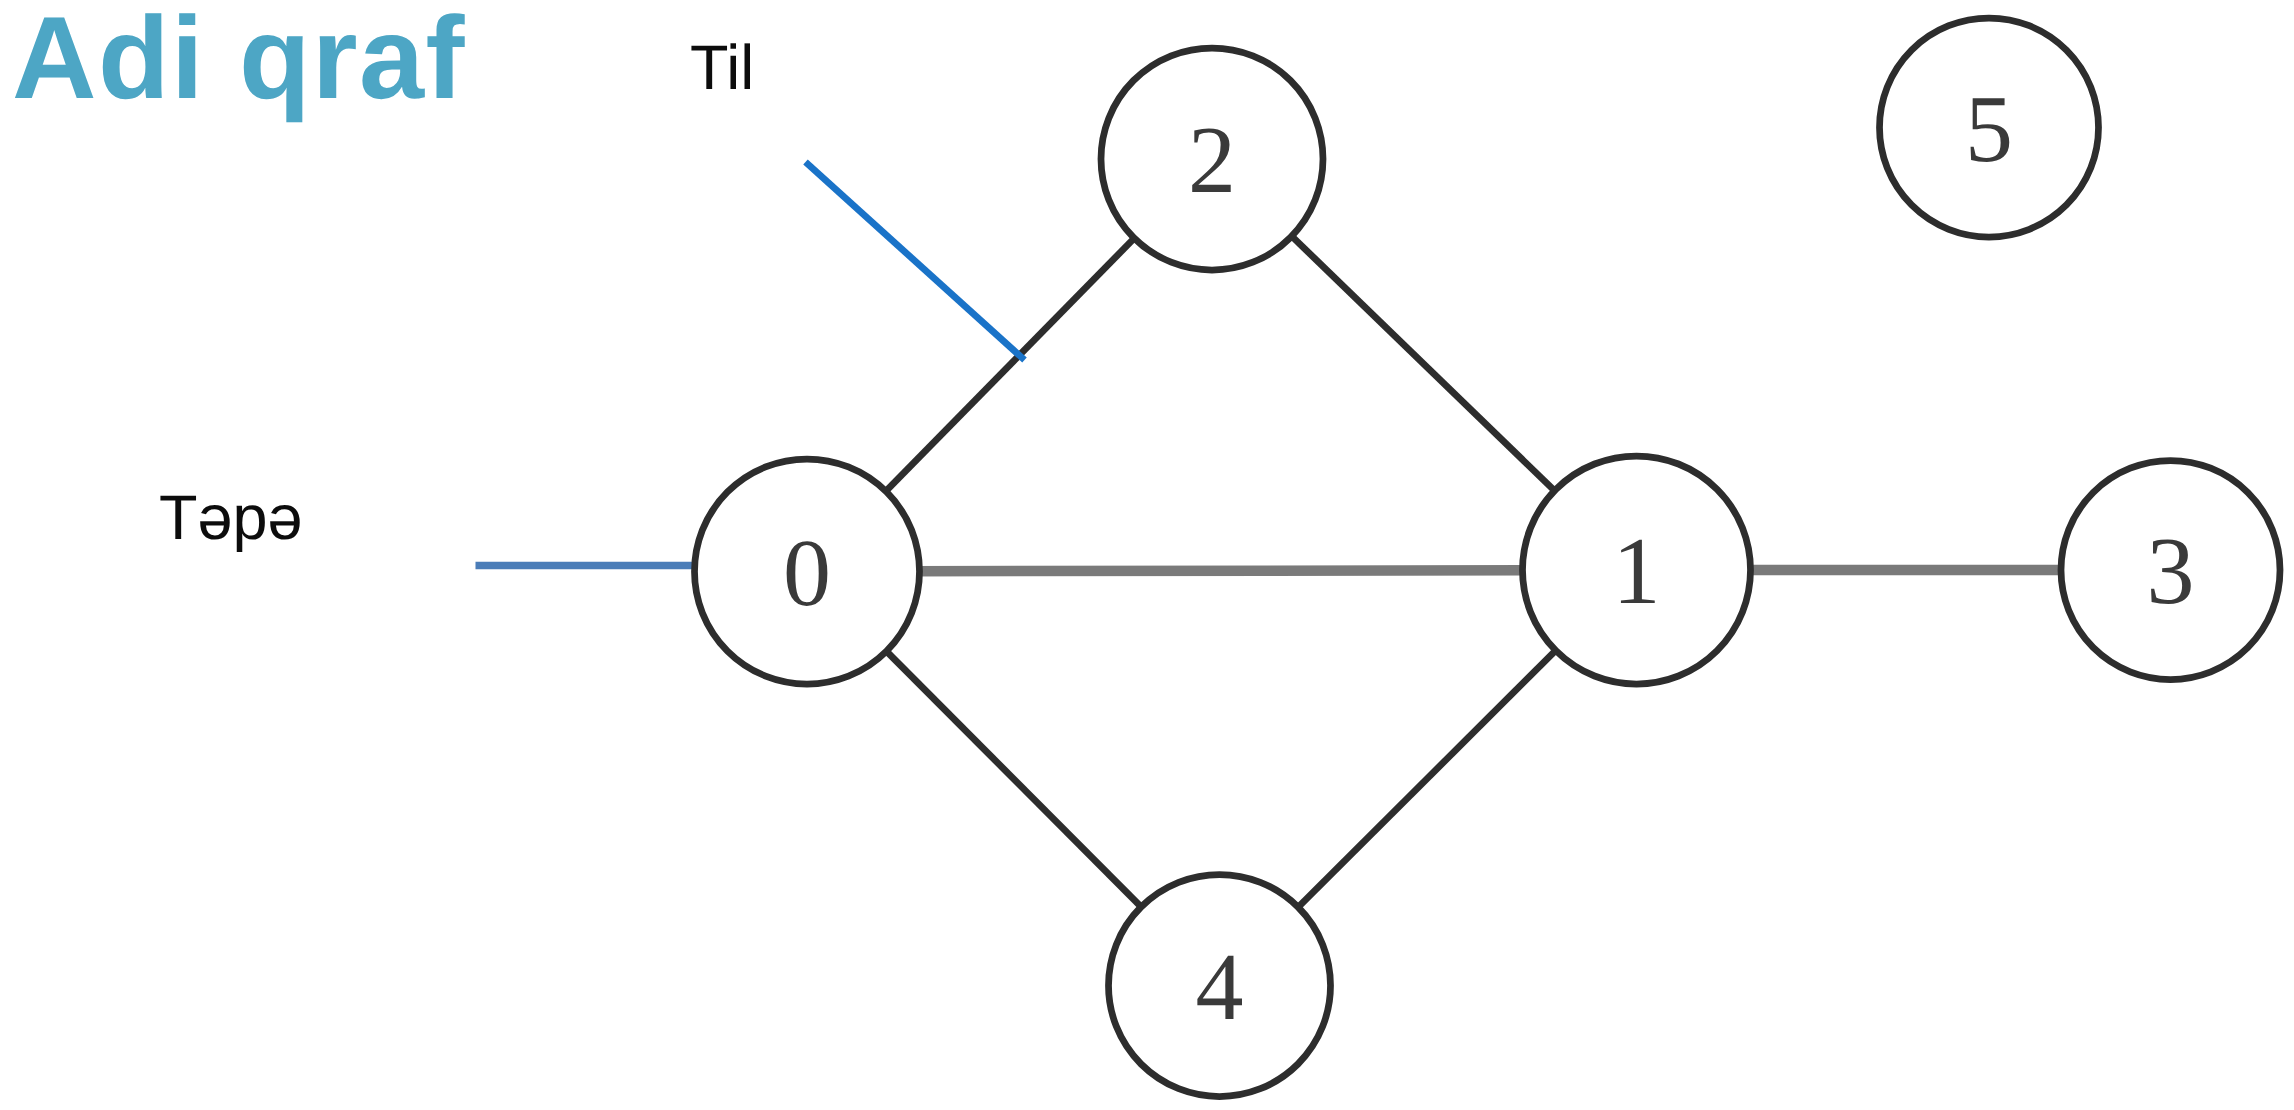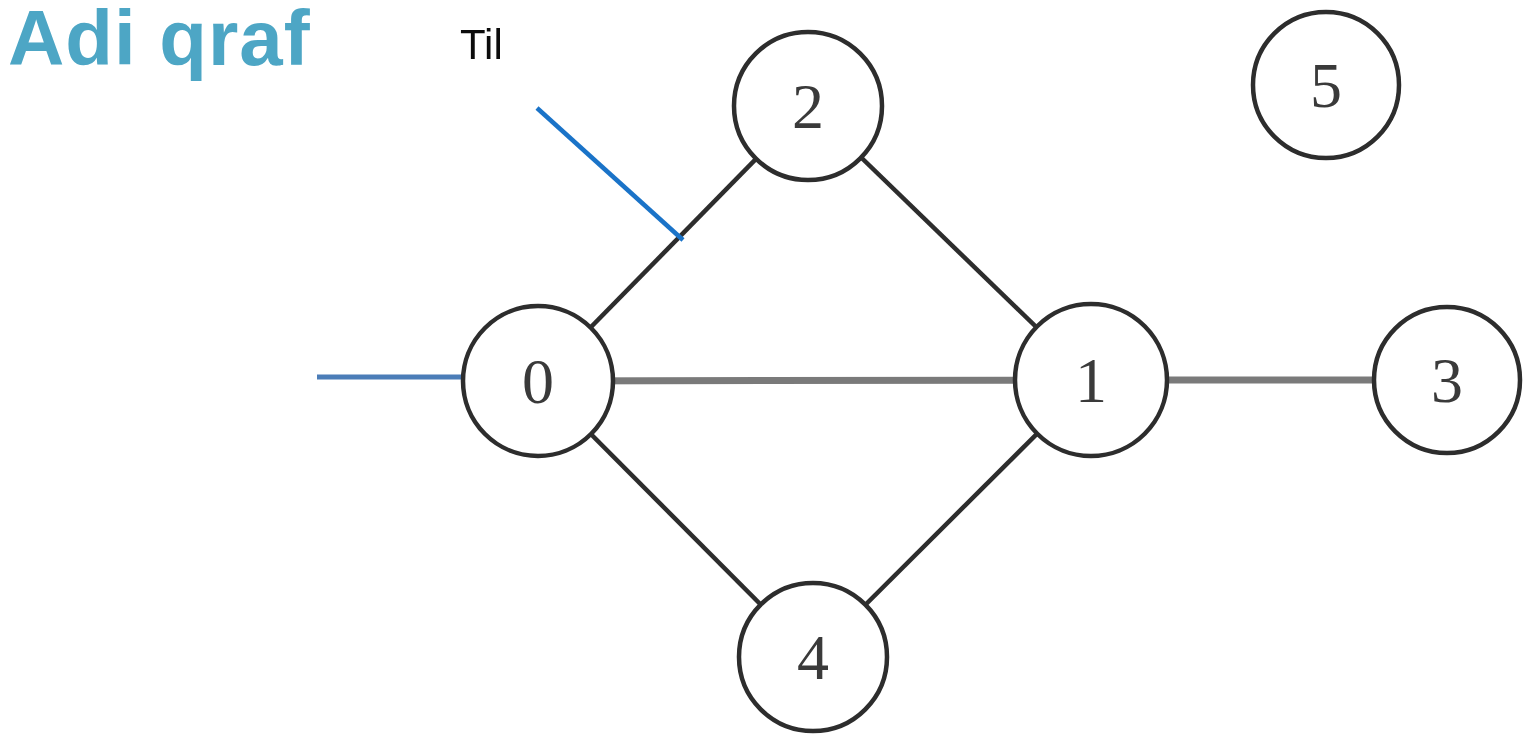--- a/index.html
+++ b/index.html
@@ -56,20 +56,21 @@
   }
 </style>
 </head>
 <body>
 
 <div class="page">
   <h1 class="title" style="color: rgb(77, 166, 197);">Adi qraf</h1>
 
   <div class="label til-label">Til</div>
 
+  <div class="label tepe-label">Təpə</div>
 
   <svg id="graph-svg" viewBox="0 0 1529 740" xmlns="http://www.w3.org/2000/svg">
       <line x1="538" y1="381" x2="808" y2="106" stroke="#2d2d2d" stroke-width="4.5"></line>
       <line x1="808" y1="106" x2="1091" y2="380" stroke="#2d2d2d" stroke-width="4.5"></line>
       <line x1="538" y1="381" x2="1091" y2="380" stroke="#7a7a7a" stroke-width="7"></line>
       <line x1="1091" y1="380" x2="1447" y2="380" stroke="#7a7a7a" stroke-width="7"></line>
       <line x1="538" y1="381" x2="813" y2="657" stroke="#2d2d2d" stroke-width="4.5"></line>
       <line x1="813" y1="657" x2="1091" y2="380" stroke="#2d2d2d" stroke-width="4.5"></line>
       <line x1="537" y1="108" x2="683" y2="240" stroke="#1a73c8" stroke-width="4.5"></line>
       <line x1="317" y1="377" x2="464" y2="377" stroke="#4b7db8" stroke-width="5"></line>

